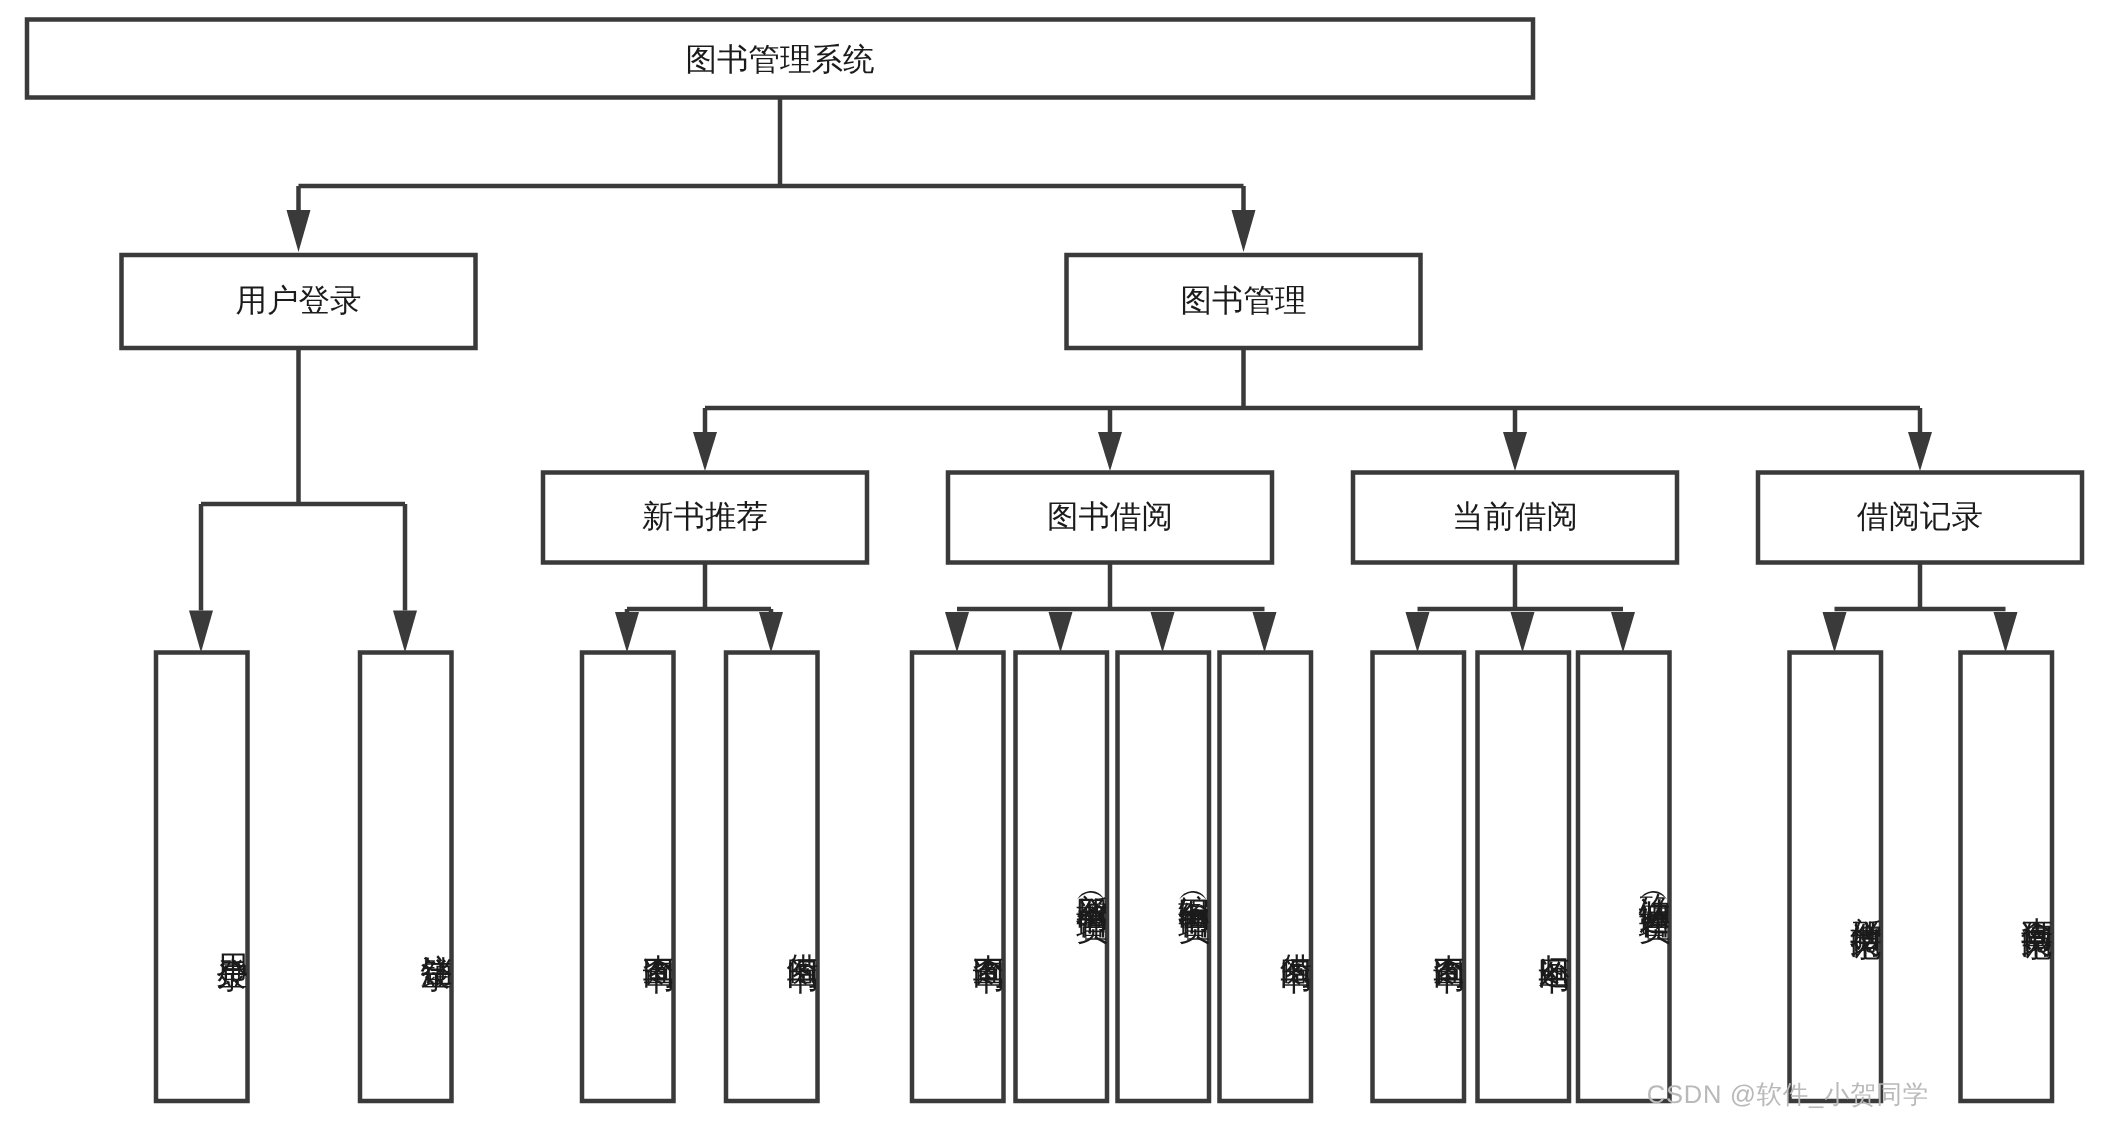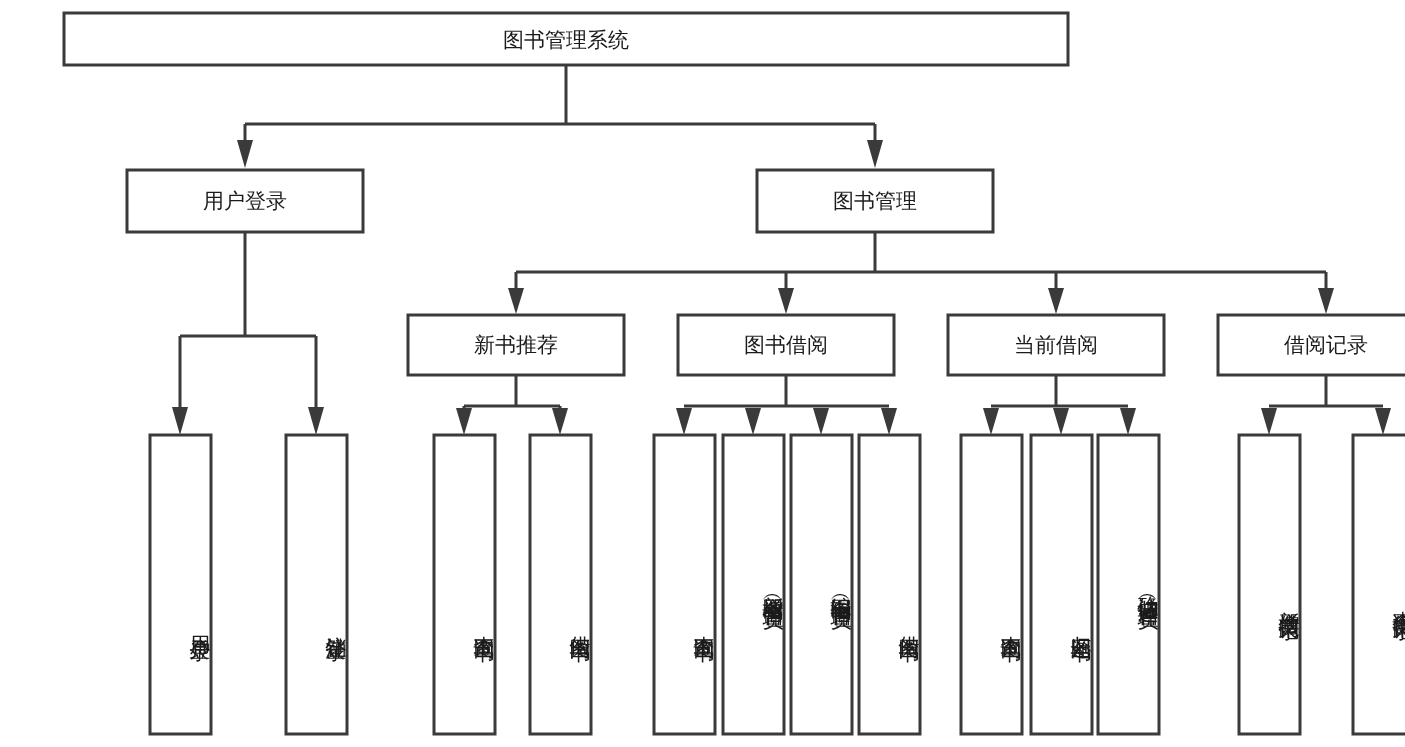--- a/index.html
+++ b/index.html
@@ -10,21 +10,20 @@
   body {
     width: 1405px;
     height: 747px;
     font-family: "Liberation Sans", "DejaVu Sans", sans-serif;
     overflow: hidden;
   }
   #diagram-root {
     position: relative;
     width: 1300px;
     height: 747px;
-    margin-left: 46px;
   }
   svg#tree-svg {
     position: absolute;
     top: 0;
     left: 0;
     width: 1405px;
     height: 747px;
   }
   .node-box {
     fill: #ffffff;
@@ -198,14 +197,15 @@
   <div class="leaf-label" style="left:745px; top:443px; width:61px; height:290px;">编辑图书（管理员）</div>
   <div class="leaf-label" style="left:813px; top:515px; width:61px; height:215px;">借阅图书</div>
 
   <div class="leaf-label" style="left:915px; top:515px; width:61px; height:215px;">查询图书</div>
   <div class="leaf-label" style="left:985px; top:515px; width:61px; height:215px;">归还图书</div>
   <div class="leaf-label" style="left:1052px; top:443px; width:61px; height:290px;">确认归还（管理员）</div>
 
   <div class="leaf-label" style="left:1193px; top:470px; width:61px; height:260px;">新增借阅记录</div>
   <div class="leaf-label" style="left:1307px; top:470px; width:61px; height:260px;">查询借阅记录</div>
 
+  <div class="watermark">CSDN @软件_小贺同学</div>
 
 </div>
 
 </body></html>

